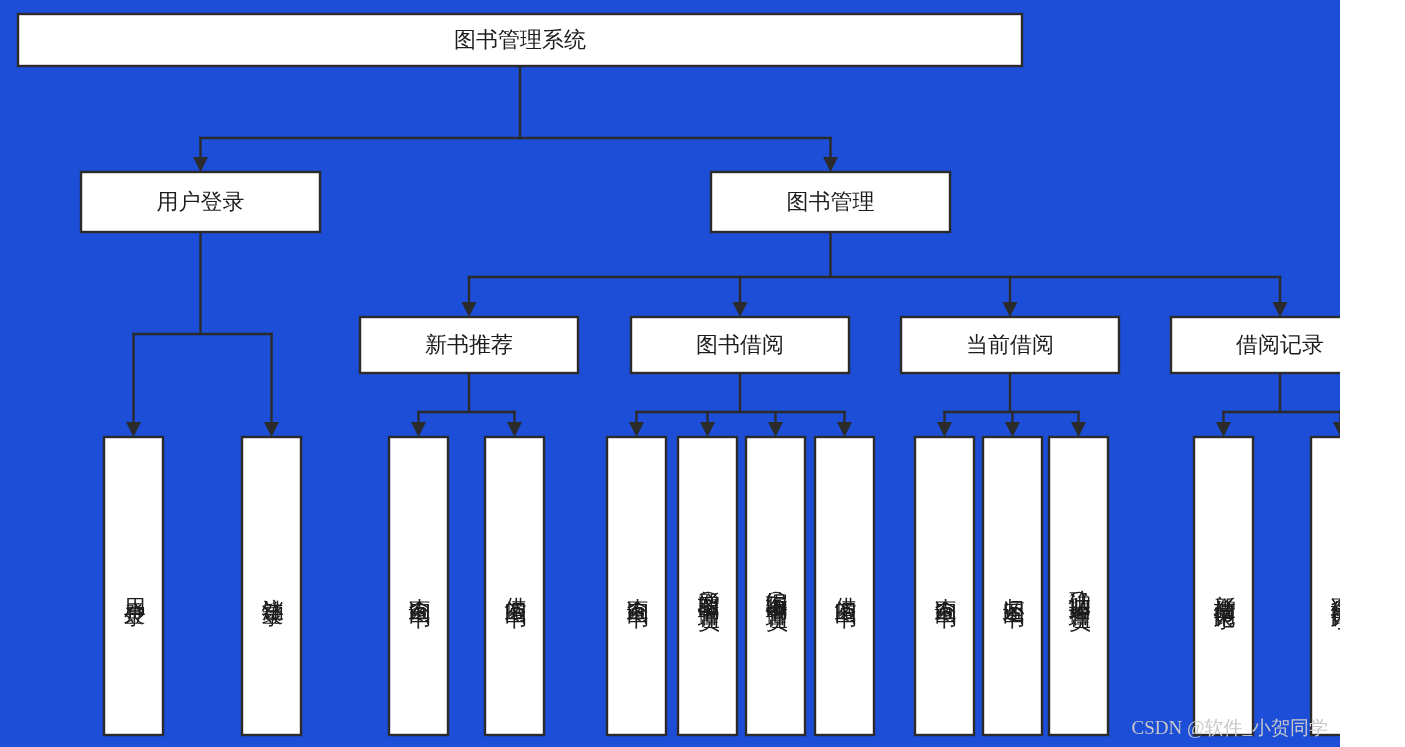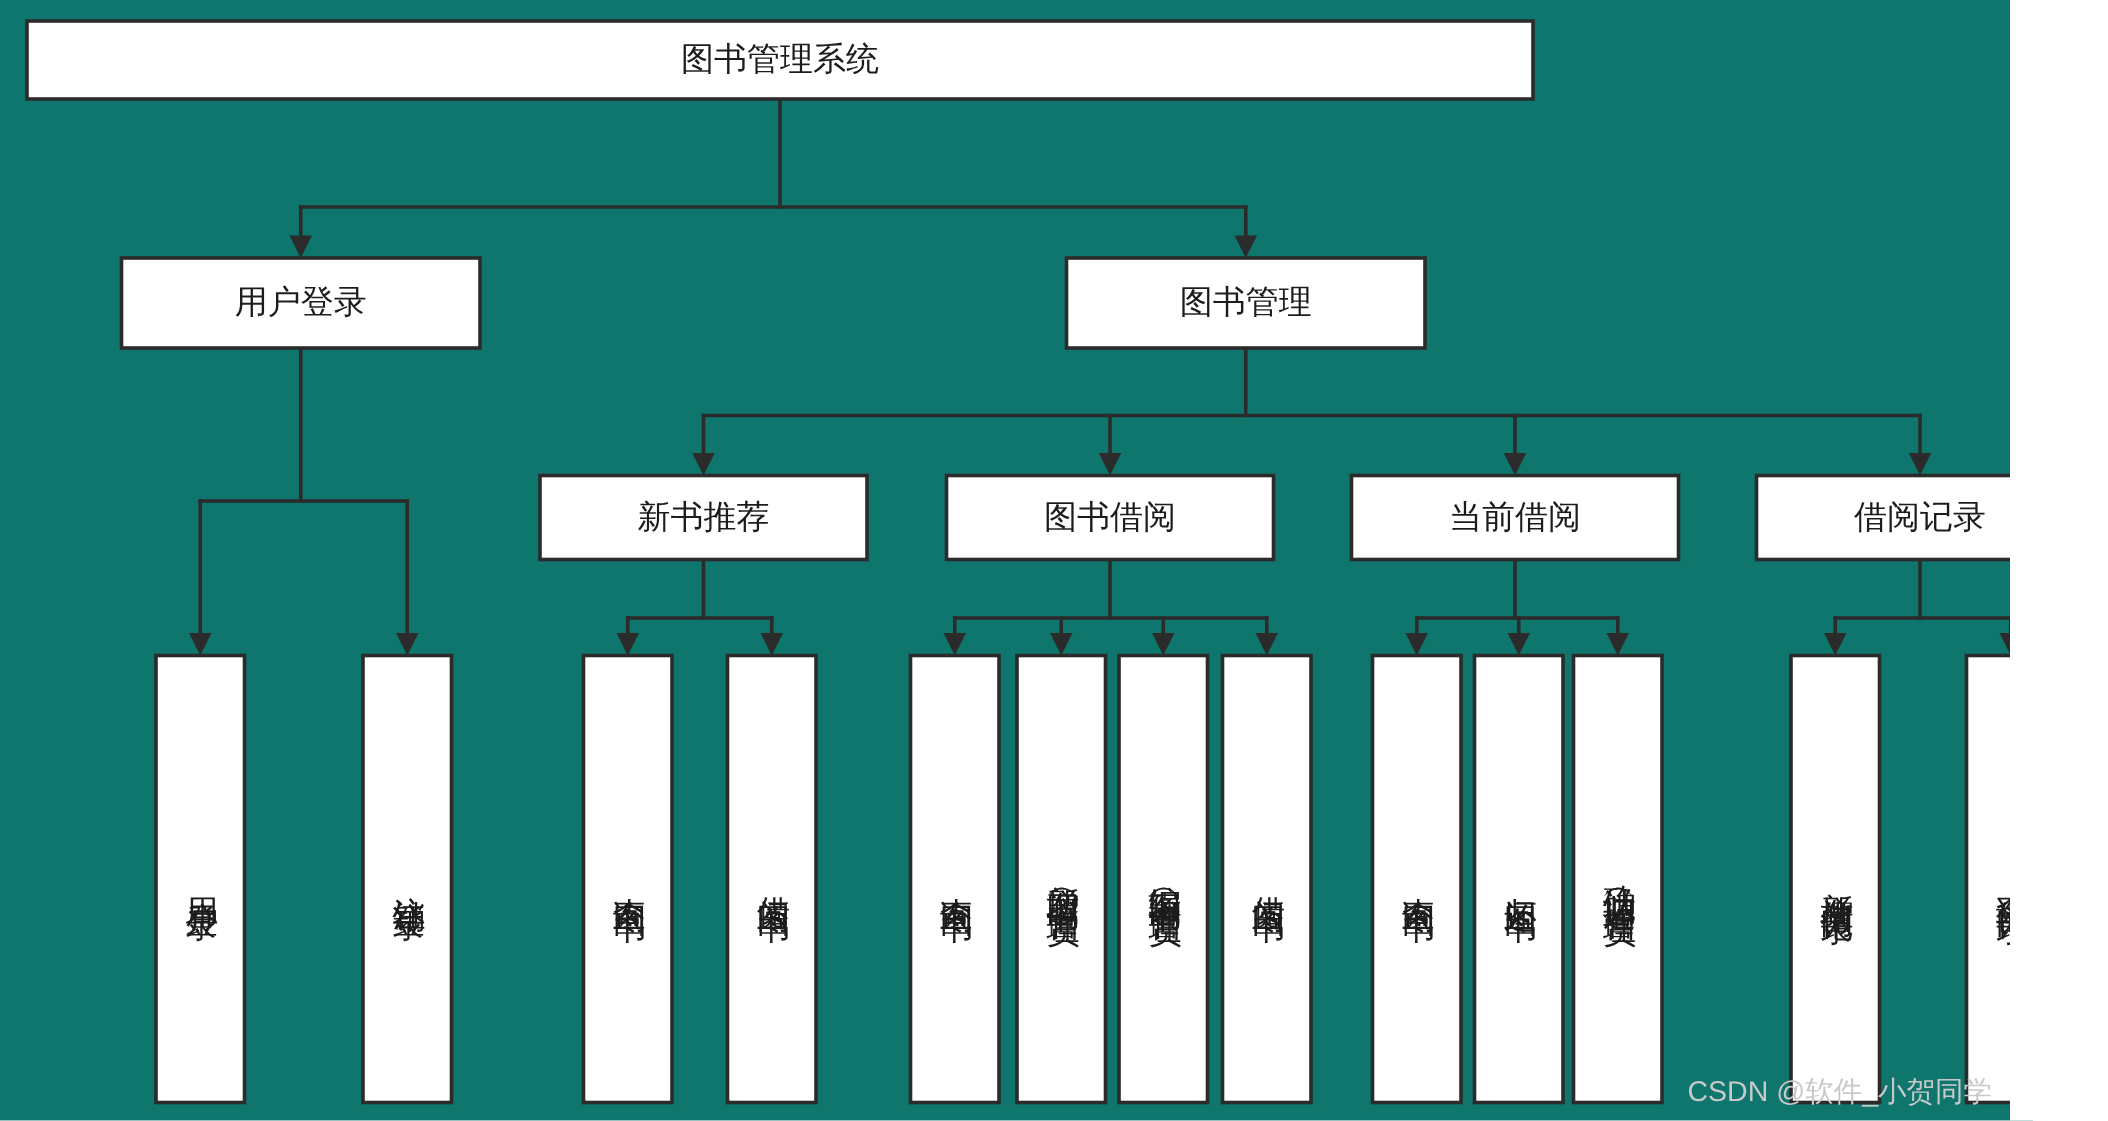--- a/index.html
+++ b/index.html
@@ -7,21 +7,21 @@
     padding: 0;
     background: #ffffff;
   }
   body {
     font-family: "Liberation Sans", "DejaVu Sans", sans-serif;
   }
   #canvas {
     position: relative;
     width: 1340px;
     height: 747px;
-    background: #0f766e;
+    background: #1d4ed8;
     overflow: hidden;
   }
   svg.diagram {
     position: absolute;
     left: 0;
     top: 0;
     width: 1405px;
     height: 747px;
   }
   .node-box {
@@ -51,21 +51,21 @@
   .label-v {
     font-size: 22px;
     writing-mode: vertical-rl;
     text-orientation: upright;
     letter-spacing: 3px;
   }
   .watermark-text {
     position: absolute;
     right: 12px;
     bottom: 6px;
-    font-family: Liberation Sans, sans-serif;
+    font-family: Liberation Serif, serif;
     font-size: 19px;
     color: #c9c9c9;
     white-space: nowrap;
     pointer-events: none;
   }
 </style>
 </head>
 <body>
 
 <div id="canvas">

